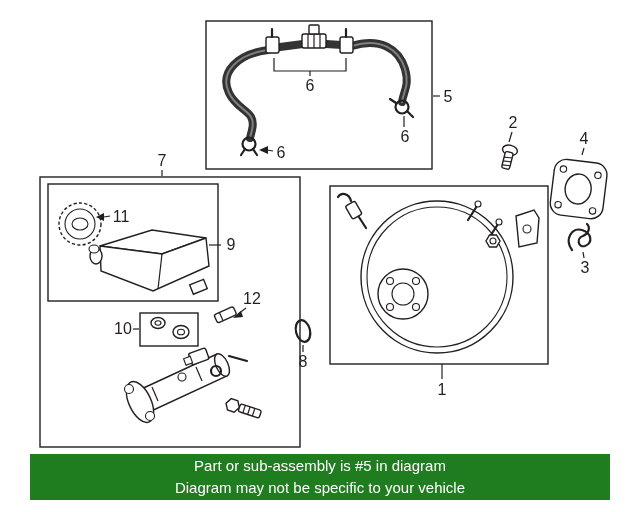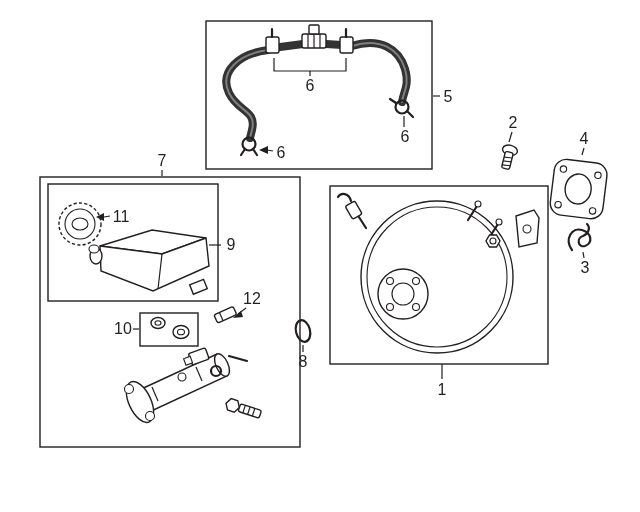--- a/index.html
+++ b/index.html
@@ -204,14 +204,18 @@
     </g>
 
     <g>
       <ellipse class="wire" cx="303" cy="331" rx="7" ry="11" transform="rotate(-14 303 331)"></ellipse>
     </g>
     <line class="ln" x1="303" y1="345" x2="303" y2="352"></line>
     <text class="callout" x="303" y="367">8</text>
 
   </svg>
 
+  <div class="banner">
+    <div>Part or sub-assembly is #5 in diagram</div>
+    <div>Diagram may not be specific to your vehicle</div>
+  </div>
 
 </div>
 
 </body></html>

